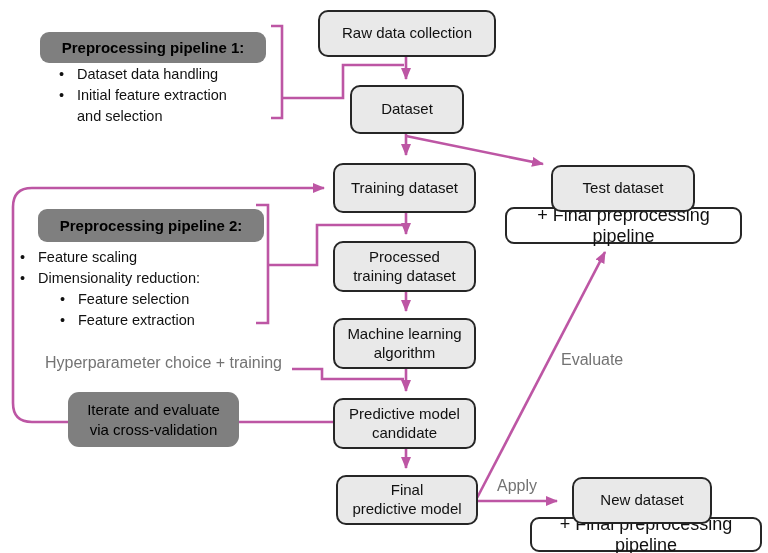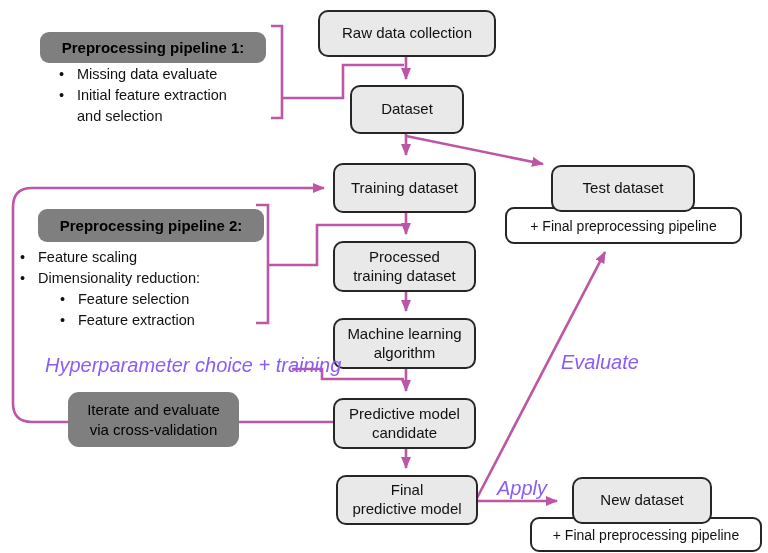--- a/index.html
+++ b/index.html
@@ -9,29 +9,29 @@
   }
   #connectors{position:absolute;left:0;top:0;width:768px;height:553px;z-index:1;}
   .node{
     position:absolute;z-index:2;background:#e9e9e9;border:2.2px solid #262626;
     border-radius:10px;display:flex;align-items:center;justify-content:center;
     text-align:center;font-size:15px;line-height:1.25;white-space:pre-line;color:#111;
   }
   .white-node{
     position:absolute;z-index:2;background:#ffffff;border:2.2px solid #262626;
     border-radius:9px;display:flex;align-items:center;justify-content:center;
-    text-align:center;font-size:14px;color:#111;
+    text-align:center;font-size:18px;color:#111;
   }
   .gray-label{
     position:absolute;z-index:3;background:#7f7f7f;border-radius:9px;color:#000000;
     display:flex;flex-direction:column;align-items:center;justify-content:center;
     text-align:center;font-weight:bold;font-size:15px;line-height:1.3;
   }
   #label-iterate{font-weight:normal;font-size:15px;border-radius:11px;}
-  .free-text{position:absolute;z-index:2;font-size:20px;color:#8b5cf6;white-space:nowrap;font-style:italic;}
+  .free-text{position:absolute;z-index:2;font-size:16px;color:#737373;white-space:nowrap;}
   .blist{position:absolute;z-index:2;font-size:14.5px;line-height:21px;}
   .blist .row{display:flex;}
   .bullet{width:9px;flex:0 0 9px;text-align:center;}
   .btext{padding-left:11px;}
   
   #pp1-list{left:45px;top:64px;width:250px;}
   #pp1-list .row{padding-left:12px;}
   #pp1-list .row.cont .bullet{visibility:hidden;}
   
   #pp2-list{left:9px;top:247px;width:280px;}
@@ -107,21 +107,21 @@
   <div class="gray-label" id="label-pp1">Preprocessing pipeline 1:</div>
   <div class="gray-label" id="label-pp2">Preprocessing pipeline 2:</div>
   <div class="gray-label" id="label-iterate">
     <span>Iterate and evaluate</span>
     <span>via cross-validation</span>
   </div>
 
   <div class="blist" id="pp1-list">
     <div class="row">
       <span class="bullet">•</span>
-      <span class="btext">Missing data evaluate</span>
+      <span class="btext">Dataset data handling</span>
     </div>
     <div class="row">
       <span class="bullet">•</span>
       <span class="btext">Initial feature extraction</span>
     </div>
     <div class="row cont">
       <span class="bullet">•</span>
       <span class="btext">and selection</span>
     </div>
   </div>

